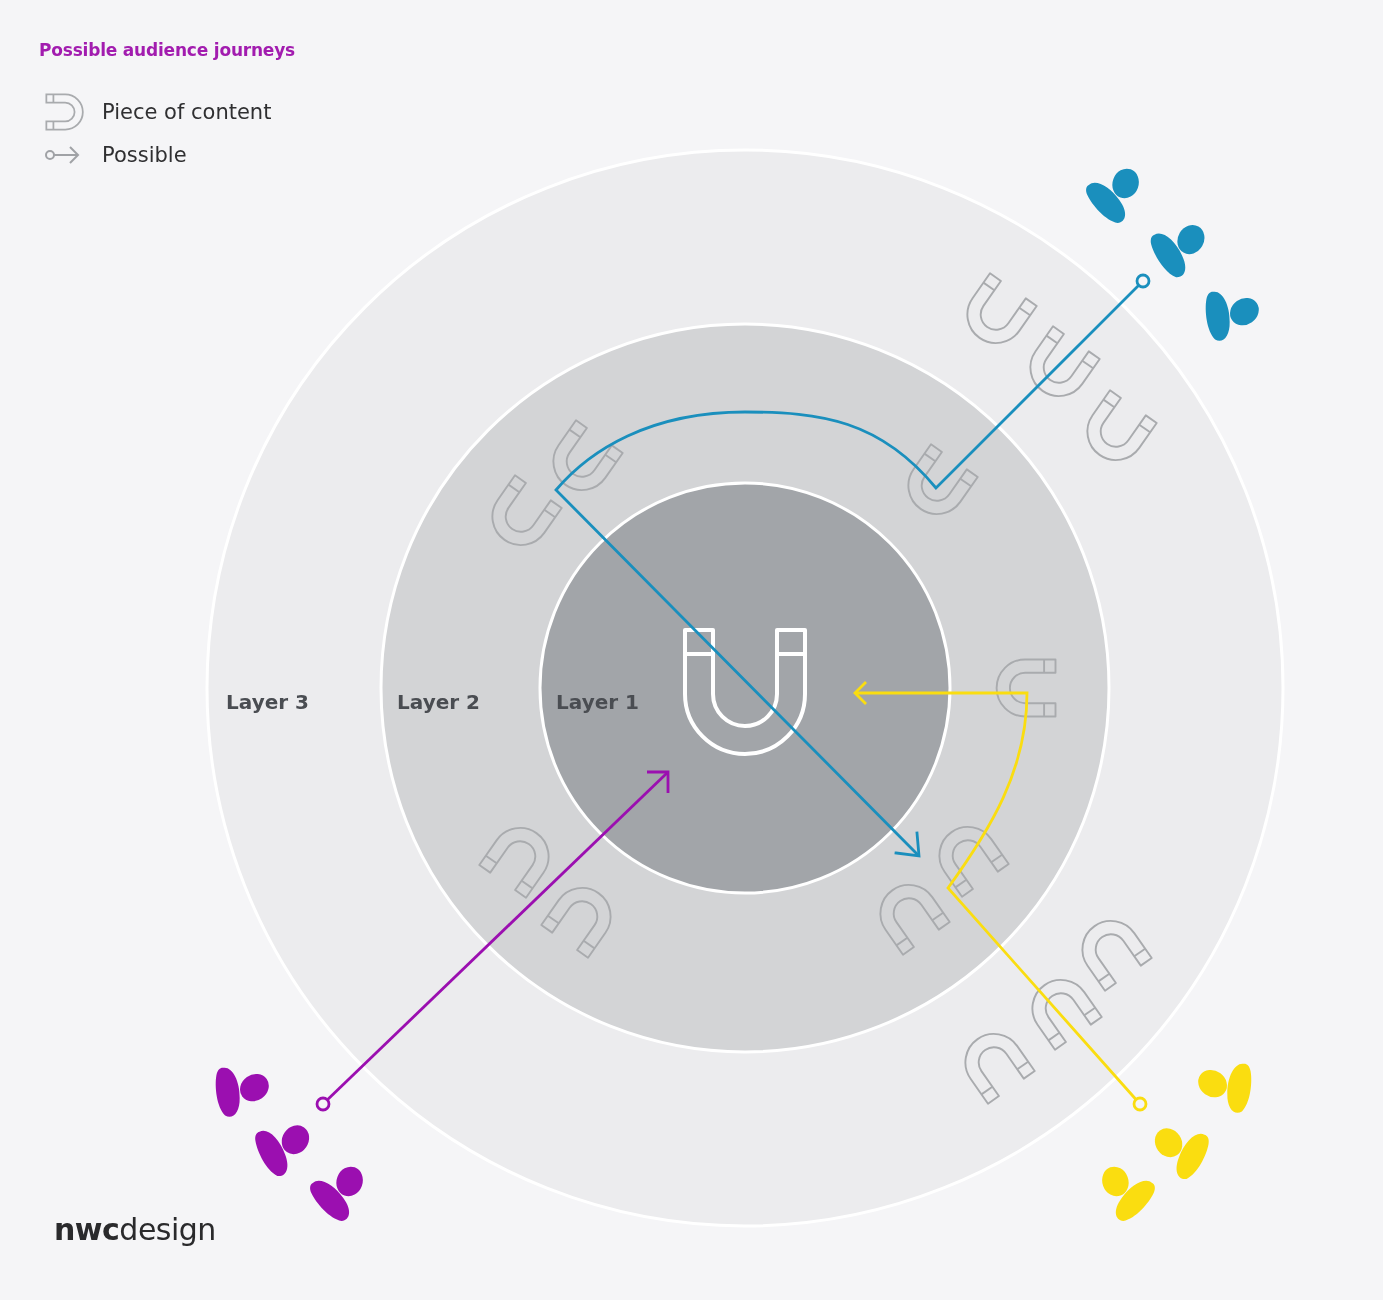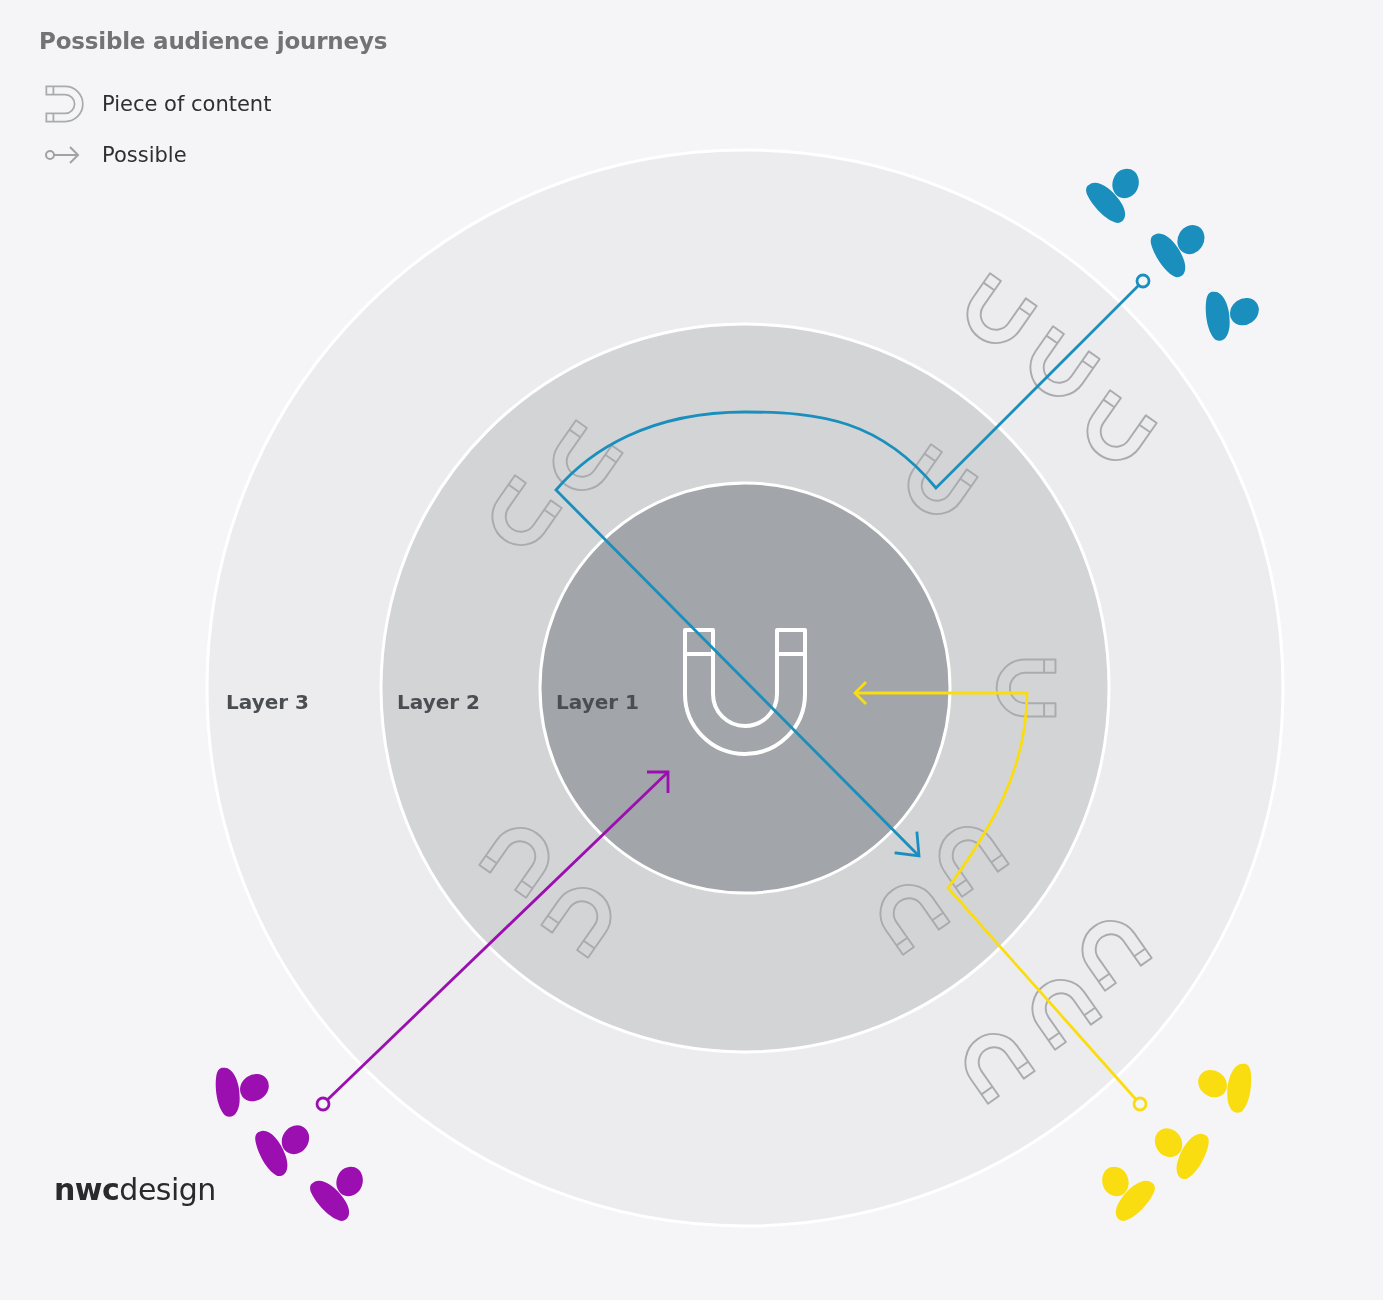--- a/index.html
+++ b/index.html
@@ -4,33 +4,33 @@
 <style>
   html, body { margin: 0; padding: 0; }
   body {
     width: 1383px; height: 1300px;
     background: #f5f5f7;
     position: relative;
     overflow: hidden;
     font-family: "DejaVu Sans", sans-serif;
   }
   .title {
-    position: absolute; left: 39px; top: 28px;
-    font-size: 23px; font-weight: bold; color: #737373;
+    position: absolute; left: 39px; top: 40px;
+    font-size: 17px; font-weight: bold; color: #a21caf;
     letter-spacing: -0.2px;
   }
   .legend-item {
     position: absolute; left: 40px; display: flex; align-items: center;
   }
   .legend-item .lbl {
     font-size: 21px; color: #2f2f31; margin-left: 14px;
   }
   .legend-icon { width: 48px; height: 40px; display: flex; justify-content: center; align-items: center; }
   .brand {
-    position: absolute; left: 54px; top: 1172px;
+    position: absolute; left: 54px; top: 1212px;
     font-size: 30px; color: #2a2a2c; letter-spacing: -0.5px;
   }
   .brand .bold { font-weight: bold; }
   .diagram { position: absolute; left: 0; top: 0; }
   .layer-label {
     font-family: "DejaVu Sans", sans-serif;
     font-size: 20px; font-weight: bold; fill: #4a4d52;
   }
 </style>
 </head>
@@ -157,21 +157,21 @@
         <use href="#person"></use>
       </g>
     <g transform="translate(1127,1190) scale(-1,1) rotate(20)">
         <use href="#person"></use>
       </g>
   </g>
 </svg>
 
 <div class="title">Possible audience journeys</div>
 
-<div class="legend-item" style="top:84px;">
+<div class="legend-item" style="top:92px;">
   <span class="legend-icon">
     <svg width="44" height="40" viewBox="-34 -34 68 68">
       <g transform="rotate(-90)" stroke="#a9abae">
         <path d="M -30 -30 L -30 2 A 30 30 0 0 0 30 2 L 30 -30 L 16 -30 L 16 2 A 16 16 0 0 1 -16 2 L -16 -30 Z" fill="none" stroke-width="3"></path>
         <line x1="-30" y1="-18" x2="-16" y2="-18" stroke-width="3"></line>
         <line x1="16" y1="-18" x2="30" y2="-18" stroke-width="3"></line>
       </g>
     </svg>
   </span>
   <span class="lbl">Piece of content</span>

